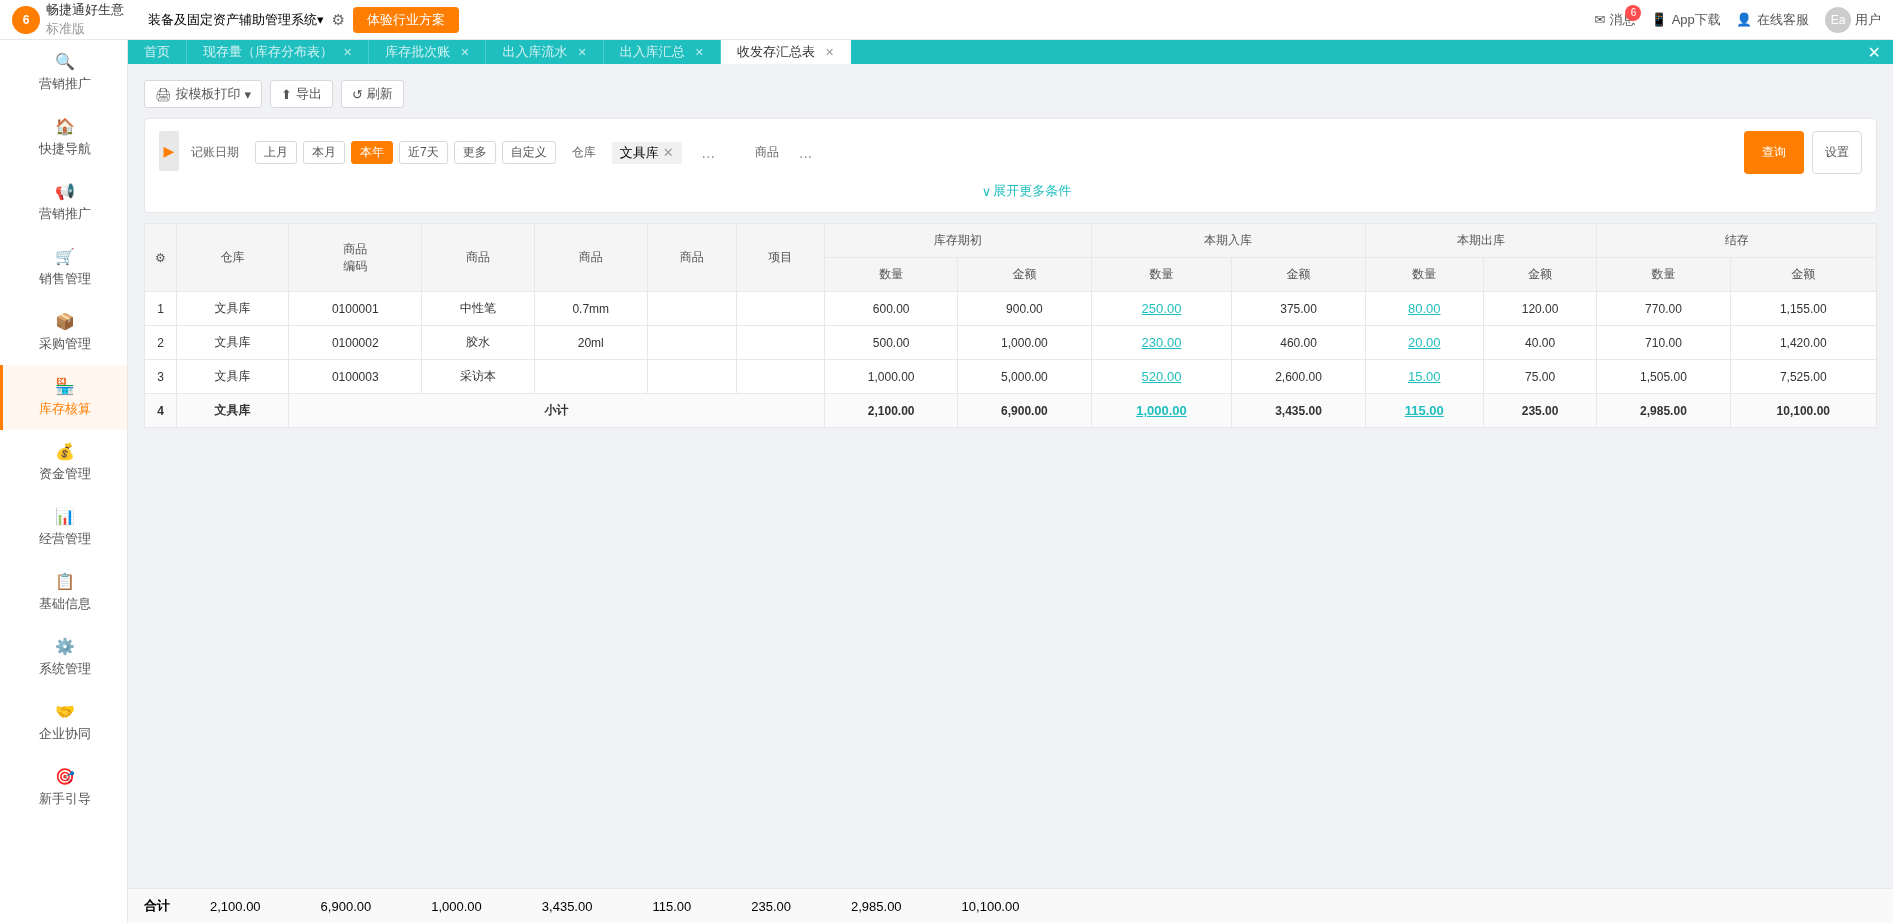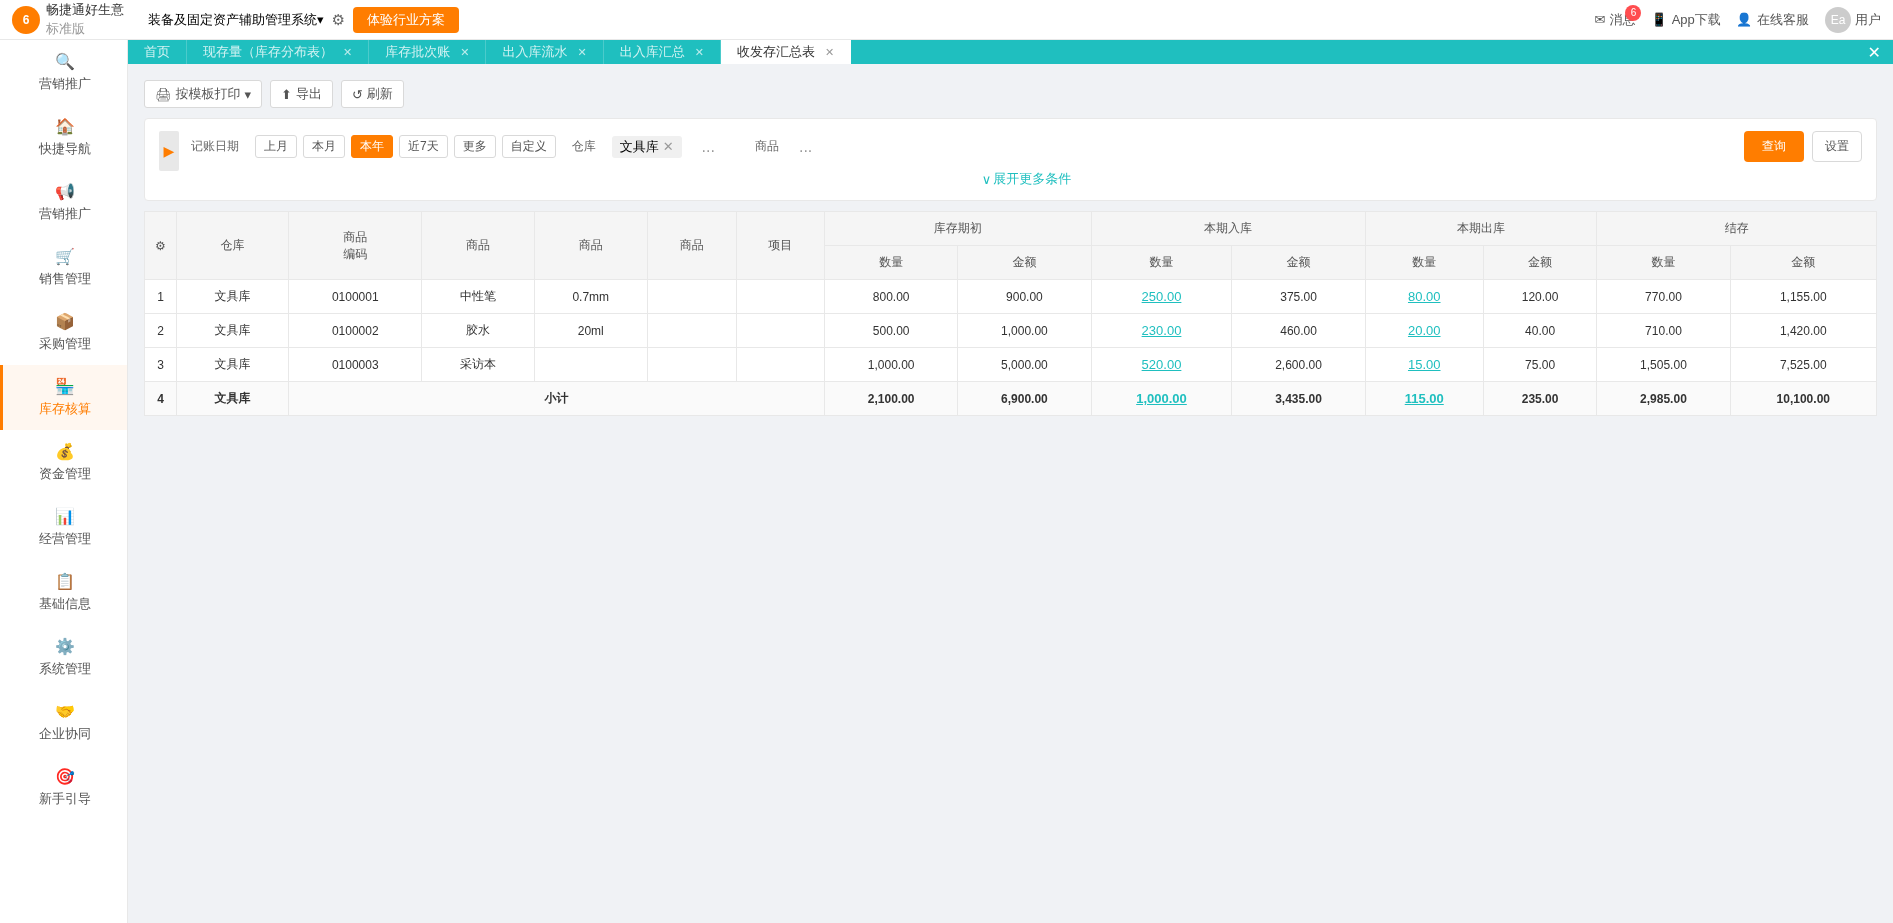--- a/index.html
+++ b/index.html
@@ -42,21 +42,21 @@
     .page-title { font-size: 15px; font-weight: bold; color: #333; margin-bottom: 14px; }
     .filter-row { display: flex; align-items: center; gap: 16px; margin-bottom: 8px; }
     .filter-label { color: #666; font-size: 12px; white-space: nowrap; }
     .filter-date-btns { display: flex; gap: 6px; align-items: center; }
     .filter-btn { border: 1px solid #d9d9d9; border-radius: 3px; padding: 2px 8px; cursor: pointer; color: #555; font-size: 12px; background: #fff; }
     .filter-btn.active { background: #ff7d00; color: #fff; border-color: #ff7d00; }
     .filter-tag { display: flex; align-items: center; gap: 4px; background: #f0f0f0; border-radius: 3px; padding: 2px 8px; font-size: 12px; }
     .filter-tag-close { cursor: pointer; color: #999; }
     .filter-more { color: #999; font-size: 16px; cursor: pointer; padding: 0 4px; }
     .query-btn { background: #ff7d00; color: #fff; border: none; border-radius: 4px; padding: 5px 18px; cursor: pointer; font-size: 12px; }
-    .settings-btn { background: #fff; color: #555; border: 1px solid #d9d9d9; border-radius: 4px; padding: 6px 12px; cursor: pointer; font-size: 12px; }
+    .settings-btn { background: #fff; color: #555; border: 1px solid #d9d9d9; border-radius: 4px; padding: 12px 12px; cursor: pointer; font-size: 12px; }
     .expand-row { display: flex; align-items: center; justify-content: center; margin-top: 4px; }
     .expand-link { color: #1fbfbf; font-size: 12px; cursor: pointer; display: flex; align-items: center; gap: 2px; }
 
     
     .data-table { width: 100%; border-collapse: collapse; background: #fff; border: 1px solid #e8e8e8; }
     .data-table th { background: #f5f5f5; padding: 8px 10px; text-align: center; font-weight: 500; color: #555; border: 1px solid #e8e8e8; font-size: 12px; white-space: nowrap; }
     .data-table td { padding: 8px 10px; text-align: center; border: 1px solid #e8e8e8; color: #333; font-size: 12px; white-space: nowrap; }
     .data-table .subtotal td { font-weight: bold; background: #fafafa; }
     .data-table a { color: #1fbfbf; text-decoration: underline; cursor: pointer; }
     .settings-col { width: 32px; background: #f5f5f5; }
@@ -283,21 +283,21 @@
         <tbody>
 
           <tr>
             <td>1</td>
             <td>文具库</td>
             <td>0100001</td>
             <td>中性笔</td>
             <td>0.7mm</td>
             <td></td>
             <td></td>
-            <td>800.00</td>
+            <td>600.00</td>
             <td>900.00</td>
             <td><a>250.00</a></td>
             <td>375.00</td>
             <td><a>80.00</a></td>
             <td>120.00</td>
             <td>770.00</td>
             <td>1,155.00</td>
           </tr>
 
           <tr>
@@ -347,15 +347,28 @@
             <td><a>115.00</a></td>
             <td>235.00</td>
             <td>2,985.00</td>
             <td>10,100.00</td>
           </tr>
         </tbody>
       </table>
 
     </div>
 
+    <div class="bottom-footer">
+      <span style="margin-right:40px;font-weight:bold;">合计</span>
+      <div class="footer-total">
+        <span>2,100.00</span>
+        <span>6,900.00</span>
+        <span>1,000.00</span>
+        <span>3,435.00</span>
+        <span>115.00</span>
+        <span>235.00</span>
+        <span>2,985.00</span>
+        <span>10,100.00</span>
+      </div>
+    </div>
 
   </div>
 </div>
 
 </body></html>

